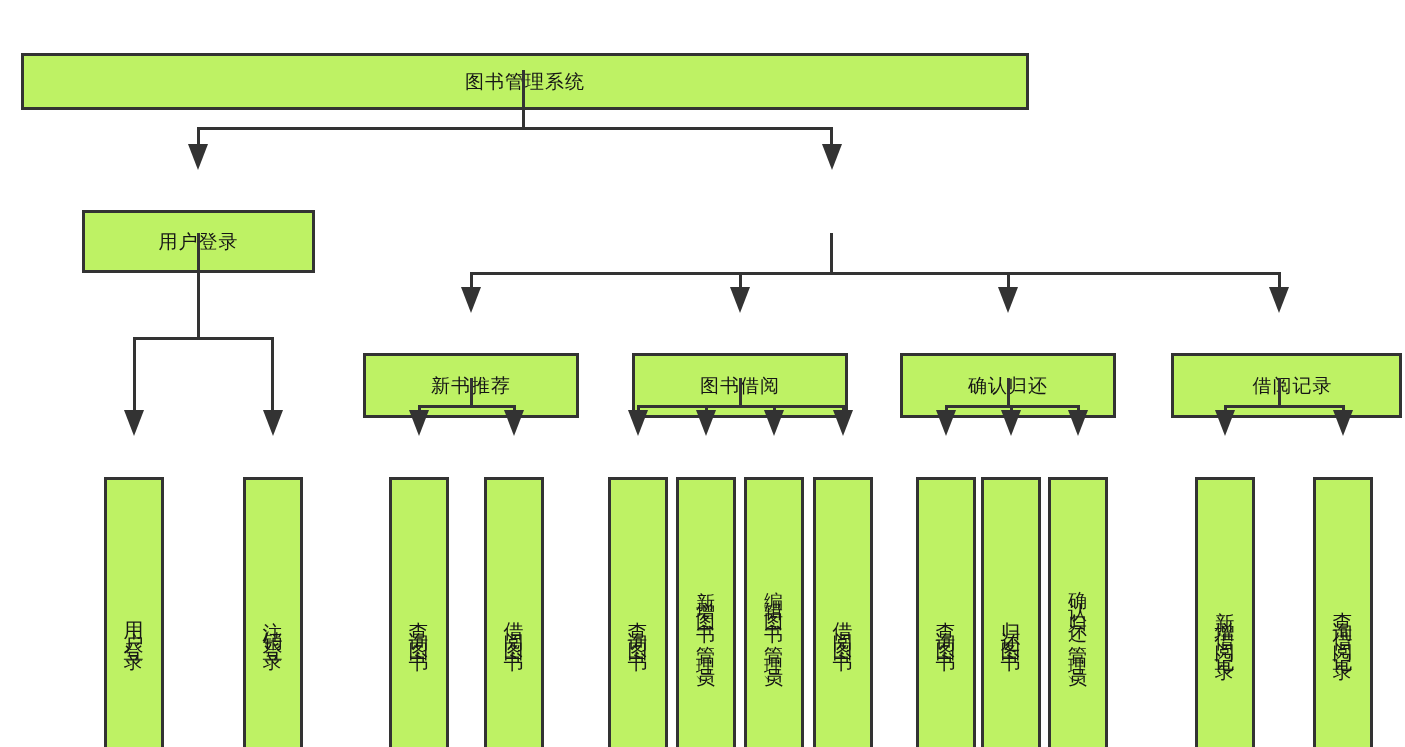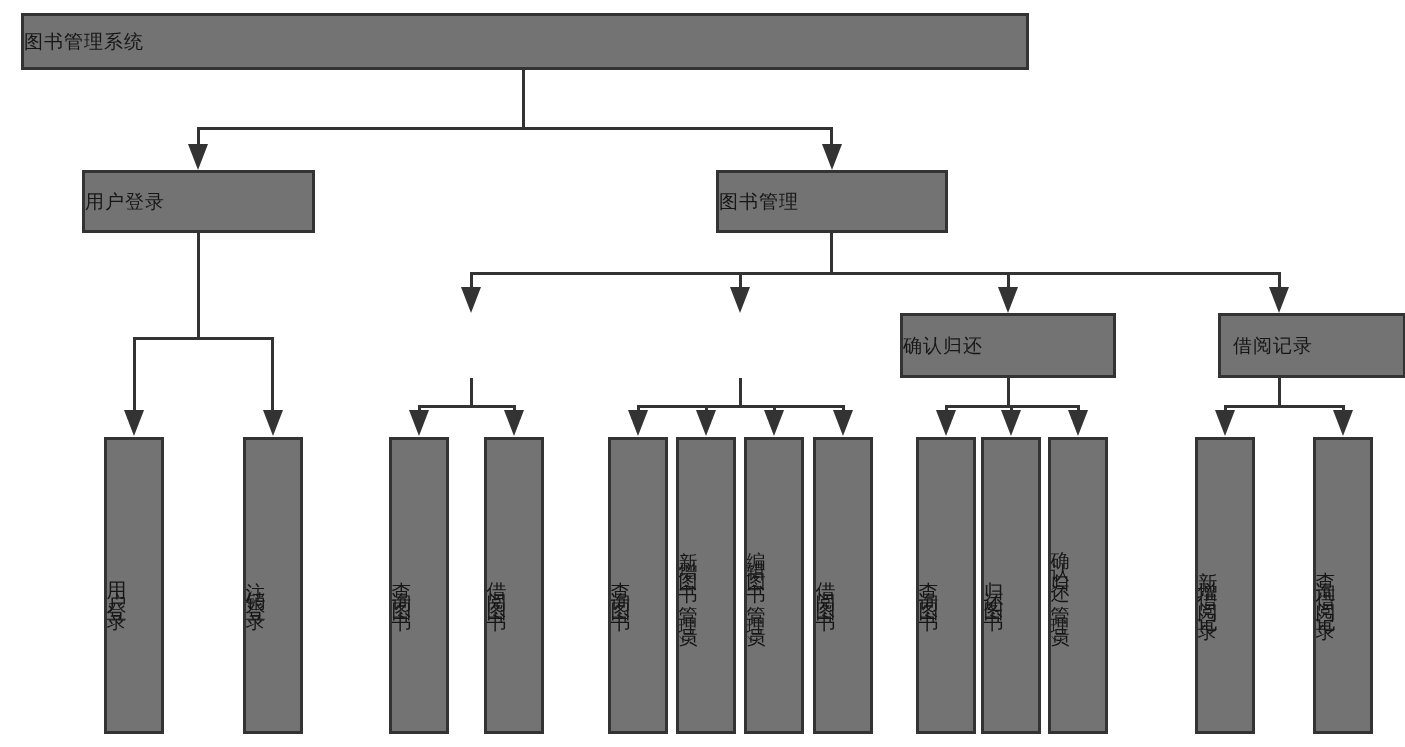--- a/index.html
+++ b/index.html
@@ -14,24 +14,25 @@
   #stage {
     position: relative;
     width: 1405px;
     height: 747px;
     background: #ffffff;
   }
   .box {
     position: absolute;
     box-sizing: border-box;
     border: 3px solid #333333;
-    background: #737373;
+    background: #bef264;
     display: flex;
     align-items: center;
-    justify-content: flex-start;
+    justify-content: center;
+    margin-top: 40px;
   }
   .hlabel {
     font-size: 19px;
     color: #161616;
     letter-spacing: 1px;
     white-space: nowrap;
   }
   .vlabel {
     writing-mode: vertical-rl;
     text-orientation: mixed;
@@ -75,47 +76,50 @@
 
   <div class="line" style="left:522px; top:70px; width:3px; height:57px;"></div>
   <div class="line" style="left:197px; top:127px; width:636px; height:3px;"></div>
   <div class="line" style="left:197px; top:127px; width:3px; height:19px;"></div>
   <div class="arrow-down" style="left:188px; top:144px;"></div>
   <div class="line" style="left:830px; top:127px; width:3px; height:19px;"></div>
   <div class="arrow-down" style="left:822px; top:144px;"></div>
 
   <div class="box" style="left:82px; top:170px; width:233px; height:63px;">
     <span class="hlabel">用户登录</span>
-  </div>
-  <div class="box" style="left:716px; top:170px; width:232px; height:63px;">
-    <span class="hlabel">图书管理</span>
   </div>
 
   <div class="line" style="left:197px; top:233px; width:3px; height:104px;"></div>
   <div class="line" style="left:133px; top:337px; width:141px; height:3px;"></div>
   <div class="line" style="left:133px; top:337px; width:3px; height:75px;"></div>
   <div class="arrow-down" style="left:124px; top:410px;"></div>
   <div class="line" style="left:271px; top:337px; width:3px; height:75px;"></div>
   <div class="arrow-down" style="left:263px; top:410px;"></div>
 
   <div class="line" style="left:830px; top:233px; width:3px; height:39px;"></div>
   <div class="line" style="left:470px; top:272px; width:810px; height:3px;"></div>
   <div class="line" style="left:470px; top:272px; width:3px; height:17px;"></div>
   <div class="arrow-down" style="left:461px; top:287px;"></div>
   <div class="line" style="left:739px; top:272px; width:3px; height:17px;"></div>
   <div class="arrow-down" style="left:730px; top:287px;"></div>
   <div class="line" style="left:1007px; top:272px; width:3px; height:17px;"></div>
   <div class="arrow-down" style="left:998px; top:287px;"></div>
   <div class="line" style="left:1278px; top:272px; width:3px; height:17px;"></div>
   <div class="arrow-down" style="left:1269px; top:287px;"></div>
 
+  <div class="box" style="left:363px; top:313px; width:216px; height:65px;">
+    <span class="hlabel">新书推荐</span>
+  </div>
+  <div class="box" style="left:632px; top:313px; width:216px; height:65px;">
+    <span class="hlabel">图书借阅</span>
+  </div>
   <div class="box" style="left:900px; top:313px; width:216px; height:65px;">
     <span class="hlabel">确认归还</span>
   </div>
-  <div class="box" style="left:1218px; top:313px; width:188px; height:65px;padding-left:12px;">
+  <div class="box" style="left:1171px; top:313px; width:231px; height:65px;padding-left:12px;">
     <span class="hlabel">借阅记录</span>
   </div>
 
   <div class="line" style="left:470px; top:378px; width:3px; height:27px;"></div>
   <div class="line" style="left:739px; top:378px; width:3px; height:27px;"></div>
   <div class="line" style="left:1007px; top:378px; width:3px; height:27px;"></div>
   <div class="line" style="left:1278px; top:378px; width:3px; height:27px;"></div>
 
   <div class="line" style="left:418px; top:405px; width:98px; height:3px;"></div>
   <div class="line" style="left:637px; top:405px; width:208px; height:3px;"></div>

